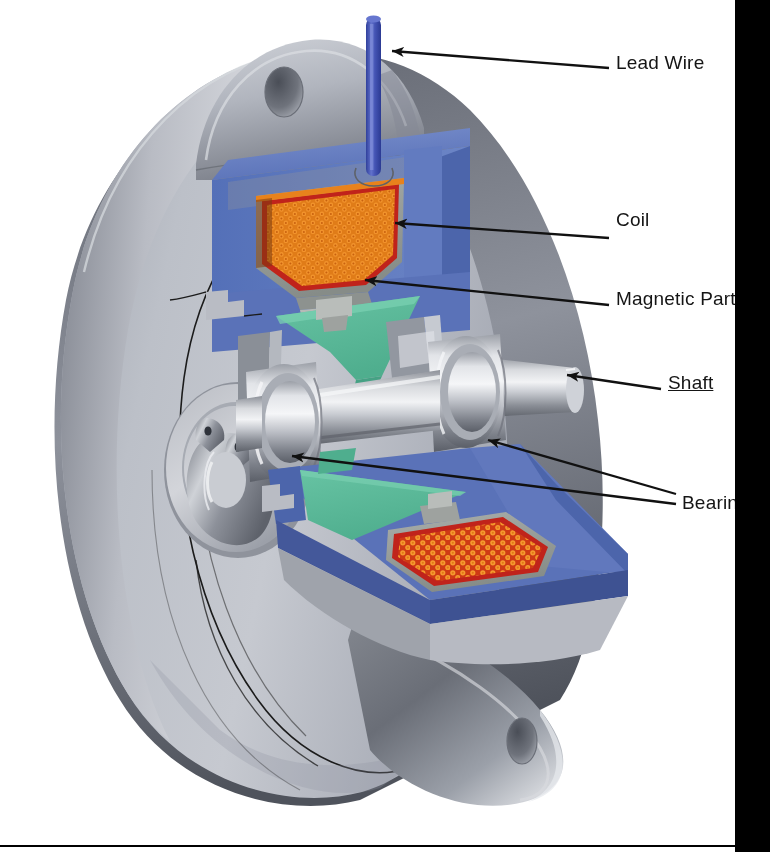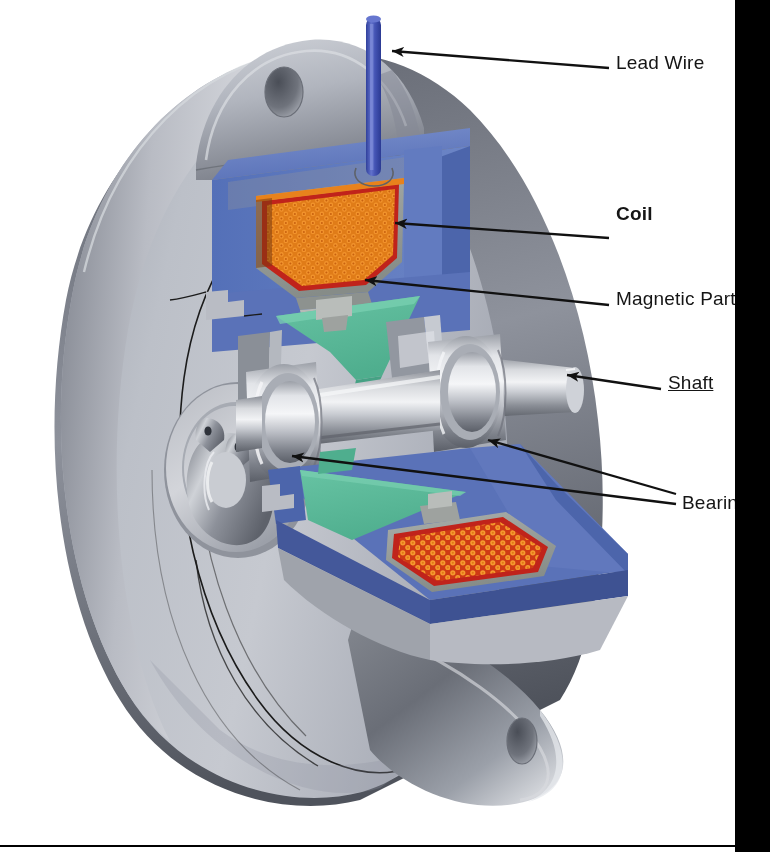--- a/index.html
+++ b/index.html
@@ -336,21 +336,21 @@
     <line x1="609" y1="238" x2="395" y2="223" marker-end="url(#arrowHead)"></line>
     <line x1="609" y1="305" x2="365" y2="280" marker-end="url(#arrowHead)"></line>
     <line x1="661" y1="389" x2="567" y2="375" marker-end="url(#arrowHead)"></line>
     <line x1="676" y1="494" x2="488" y2="440" marker-end="url(#arrowHead)"></line>
     <line x1="676" y1="504" x2="292" y2="456" marker-end="url(#arrowHead)"></line>
   </g>
   </g>
 </svg>
 
 <div class="lbl" style="left:616px; top:53px;">Lead Wire</div>
-<div class="lbl" style="left:616px; top:204px;font-weight:bold;">Coil</div>
+<div class="lbl" style="left:616px; top:210px;">Coil</div>
 <div class="lbl" style="left:616px; top:289px;">Magnetic Part</div>
 <div class="lbl" style="left:668px; top:373px;text-decoration:underline;">Shaft</div>
 <div class="lbl" style="left:682px; top:493px;">Bearings</div>
 
 <div class="rightband"></div>
 <div class="bottomrule"></div>
 
 </div>
 
 </body></html>

